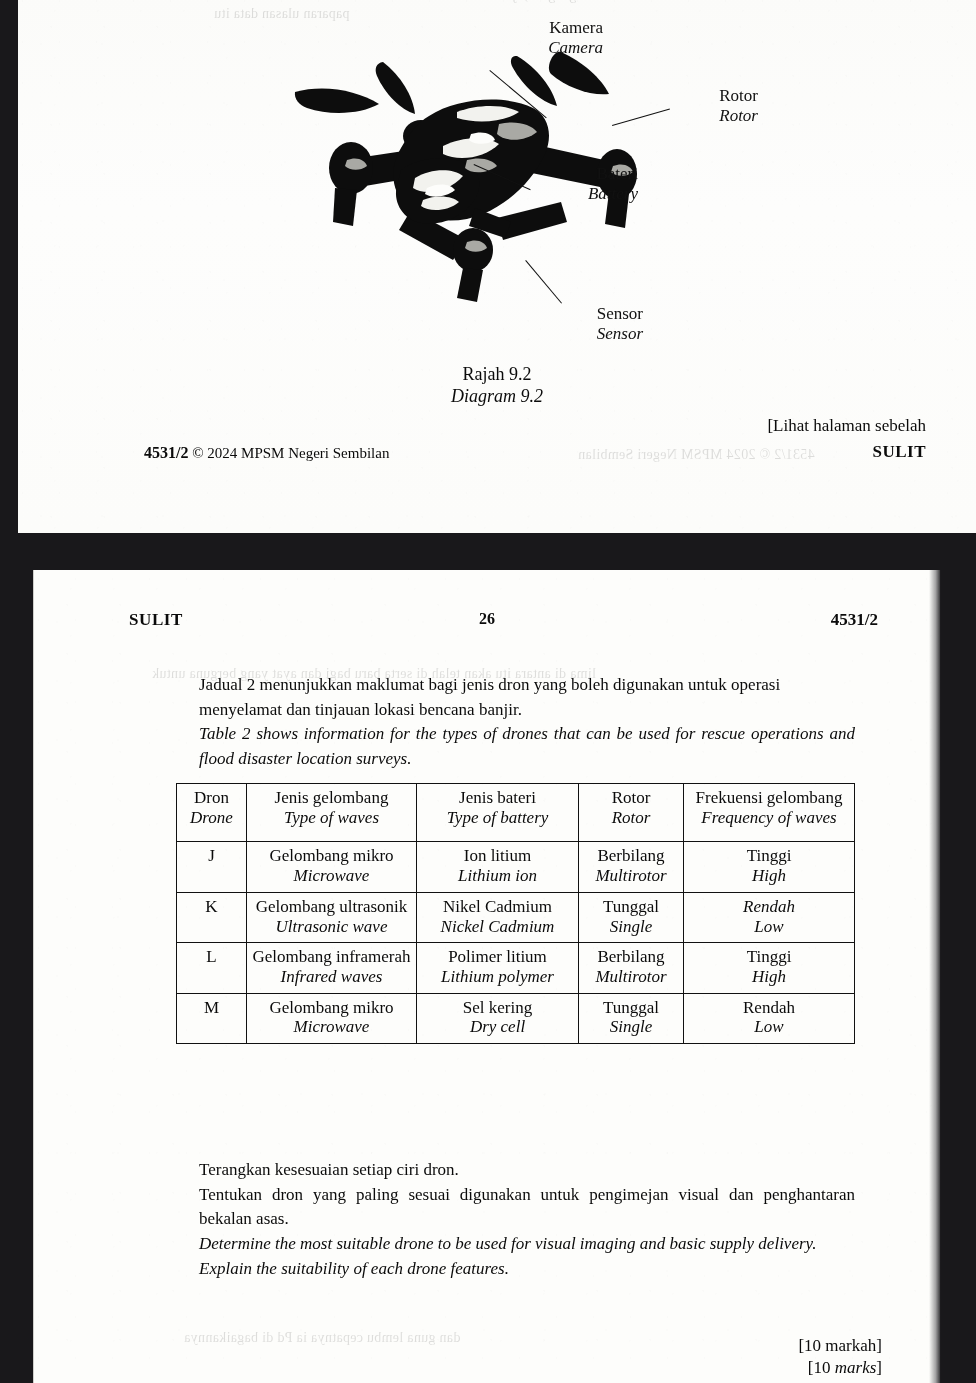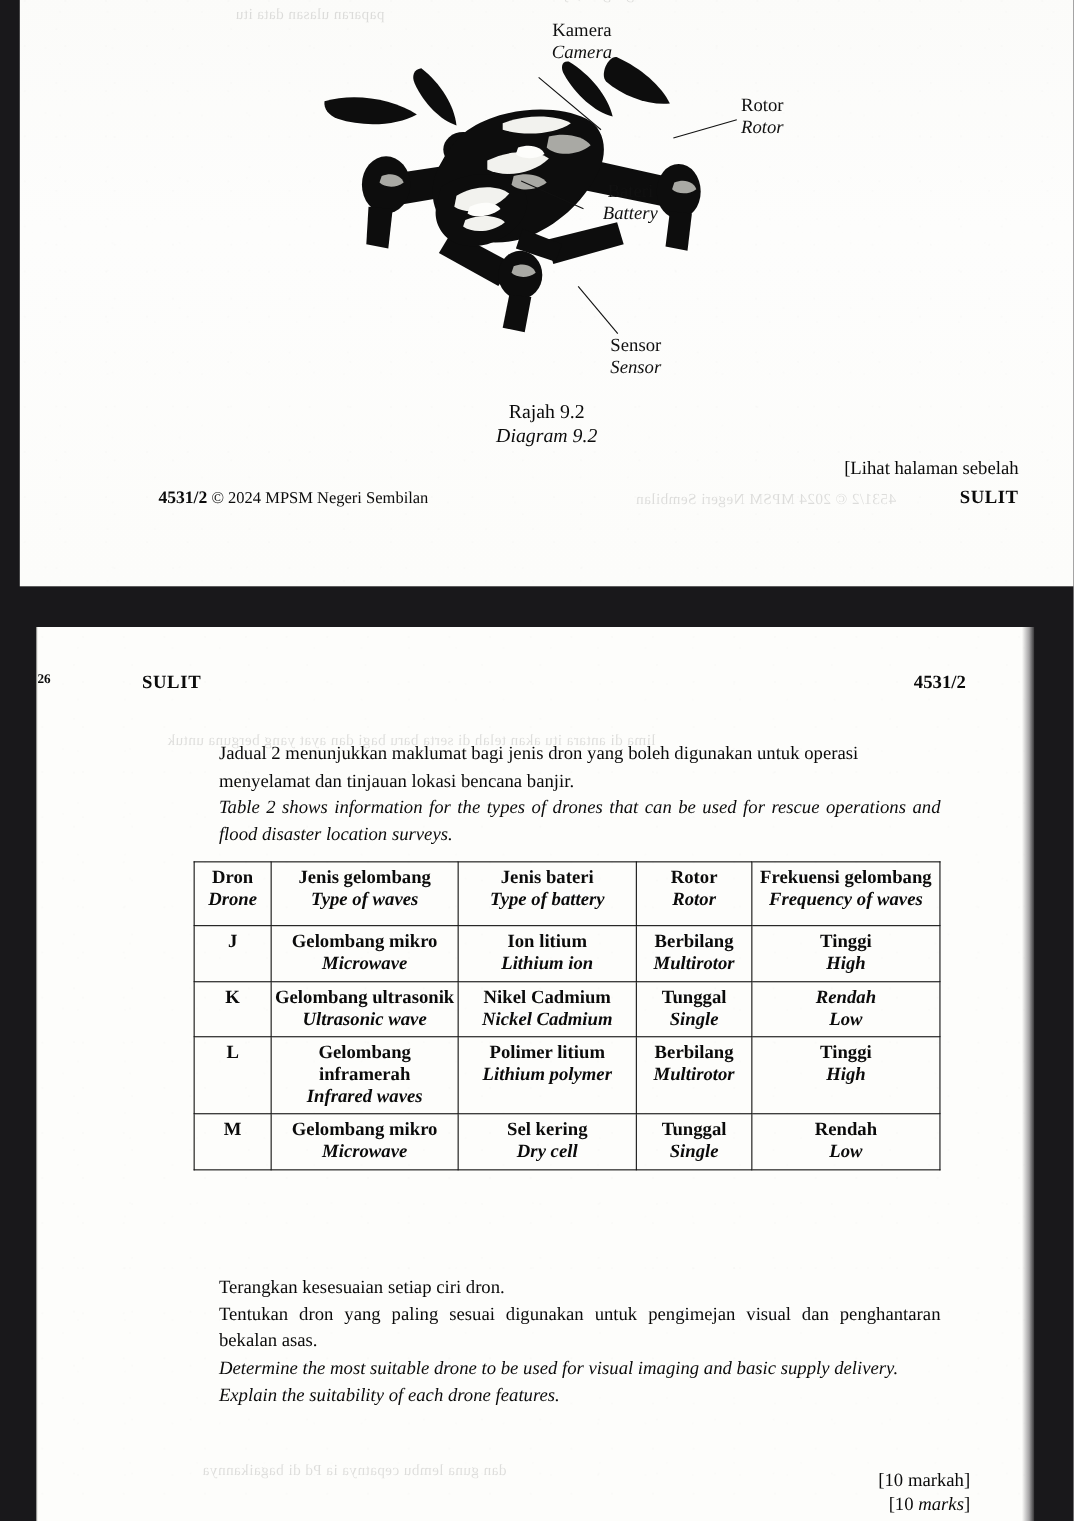--- a/index.html
+++ b/index.html
@@ -43,55 +43,55 @@
     white-space:nowrap;pointer-events:none;
     font-size:14px;letter-spacing:.3px;
   }
 
   
   .diagram-area{position:absolute;left:0;top:0;width:958px;height:420px;}
 
   .drone-art{position:absolute;left:243px;top:58px;width:398px;height:268px;}
   .drone-art svg{display:block;width:100%;height:100%;}
 
-  .lbl{position:absolute;text-align:center;line-height:1.16;}
+  .lbl{position:absolute;text-align:right;line-height:1.16;}
   .lbl .ms{font-size:17px;font-weight:400;color:#111;white-space:nowrap;}
   .lbl .en{font-size:17px;font-style:italic;color:#111;white-space:nowrap;}
 
   .leader{position:absolute;background:#111;transform-origin:0 0;height:1.4px;}
 
   .fig-caption{position:absolute;left:0;right:0;top:372px;text-align:center;line-height:1.22;}
   .fig-caption .ms{font-size:18px;}
   .fig-caption .en{font-size:18px;font-style:italic;}
 
   .top-foot{position:absolute;left:0;top:424px;width:958px;height:60px;margin-left:28px;}
   .see-next{position:absolute;right:78px;top:0;font-size:17px;white-space:nowrap;}
   .foot-left{position:absolute;left:98px;top:28px;font-size:15px;white-space:nowrap;}
   .foot-left b{font-size:16px;}
   .foot-right{position:absolute;right:78px;top:26px;font-size:17px;font-weight:bold;letter-spacing:.5px;}
 
   
   .pg2{position:absolute;left:0;top:0;width:906px;height:813px;}
   .pg2-head{position:absolute;left:0;top:40px;width:906px;height:28px;}
   .pg2-head .h-left{position:absolute;left:95px;top:0;font-size:17px;font-weight:bold;letter-spacing:.6px;}
-  .pg2-head .h-mid{position:absolute;left:0;right:0;top:0;text-align:left;font-size:12px;font-weight:bold;}
+  .pg2-head .h-mid{position:absolute;left:0;right:0;top:0;text-align:center;font-size:16px;font-weight:bold;}
   .pg2-head .h-right{position:absolute;right:62px;top:0;font-size:17px;font-weight:bold;}
 
   .stem{position:absolute;left:165px;top:103px;width:656px;line-height:1.45;font-size:17px;}
   .stem p{margin:0;}
   .stem p.en{font-style:italic;text-align:justify;}
 
   
   .tbl-wrap{position:absolute;left:142px;top:213px;width:678px;}
   table.t2{border-collapse:collapse;width:678px;table-layout:fixed;}
   table.t2 td,table.t2 th{
     border:1.6px solid #111;
     text-align:center;vertical-align:top;
     padding:4px 3px 6px;
-    font-weight:700;font-size:17px;line-height:1.16;margin-left:28px;
+    font-weight:400;font-size:17px;line-height:1.16;margin-left:28px;
   }
   table.t2 thead th{padding-bottom:14px;}
   col.c-dron{width:70px;}
   col.c-wave{width:170px;}
   col.c-batt{width:162px;}
   col.c-rotor{width:105px;}
   col.c-freq{width:171px;}
   .ms-l{display:block;}
   .en-l{display:block;font-style:italic;}
   .it{font-style:italic;}

